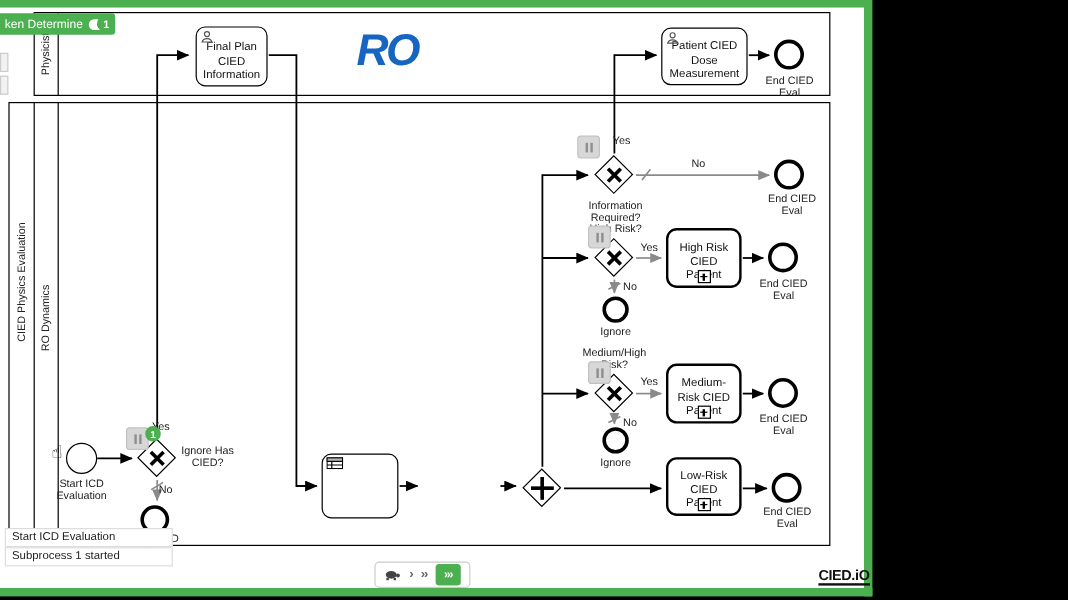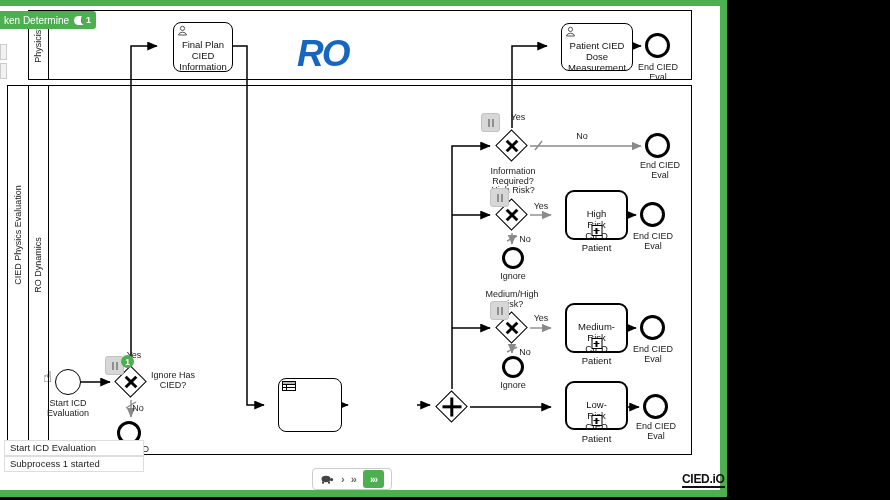--- a/index.html
+++ b/index.html
@@ -6,22 +6,22 @@
   #stage{position:relative;width:890px;height:500px;background:#000;overflow:hidden;
          font-family:"Liberation Sans","DejaVu Sans",sans-serif;color:#111;}
   .canvas{position:absolute;left:0;top:6px;width:720px;height:484px;background:#fff;}
   .gbar{position:absolute;background:#4caf50;z-index:8;}
   
   .pool{position:absolute;border:1.3px solid #000;box-sizing:border-box;background:transparent;z-index:0;}
   .divider{position:absolute;width:1.3px;background:#000;z-index:0;}
   .vlabel{position:absolute;font-size:9px;white-space:nowrap;transform:translate(-50%,-50%) rotate(-90deg);z-index:1;color:#222;}
   
   .task{position:absolute;background:#fff;border:1.4px solid #000;border-radius:8px;box-sizing:border-box;
-        display:flex;align-items:flex-start;justify-content:center;text-align:center;
-        font-size:9.5px;line-height:1.18;padding:16px;z-index:2;margin-left:10px;}
+        display:flex;align-items:flex-end;justify-content:center;text-align:center;
+        font-size:9.5px;line-height:1.18;padding:3px;z-index:2;}
   .subprocess{border-width:2.6px;border-radius:9px;}
   .plusbox{position:absolute;left:50%;bottom:2px;transform:translateX(-50%);width:11px;height:11px;
            border:1.2px solid #000;box-sizing:border-box;background:#fff;z-index:3;}
   .plusbox:before,.plusbox:after{content:"";position:absolute;background:#000;}
   .plusbox:before{left:1.5px;right:1.5px;top:50%;height:1.4px;margin-top:-0.7px;}
   .plusbox:after{top:1.5px;bottom:1.5px;left:50%;width:1.4px;margin-left:-0.7px;}
   .event{position:absolute;border-radius:50%;background:#fff;box-sizing:border-box;z-index:2;}
   .start{border:1.4px solid #000;}
   .end{border:3.2px solid #000;}
   .gw{position:absolute;width:36px;height:36px;z-index:2;}
@@ -52,21 +52,21 @@
   .logrow{position:absolute;left:4px;width:140px;height:16px;background:#fff;border:1px solid #ddd;
           box-sizing:border-box;font-size:9.5px;line-height:14px;padding-left:5px;color:#222;z-index:10;
           white-space:nowrap;overflow:hidden;}
   .speed{position:absolute;left:312px;top:468px;height:22px;background:#fff;border:1px solid #ccc;border-radius:4px;
          display:flex;align-items:center;gap:7px;padding:0 7px;z-index:10;box-sizing:border-box;}
   .chev{font-size:11px;font-weight:bold;color:#666;letter-spacing:-1px;line-height:1;}
   .speedon{width:21px;height:18px;background:#4caf50;border-radius:3px;color:#fff;display:flex;
            align-items:center;justify-content:center;font-size:10px;font-weight:bold;letter-spacing:-1px;}
   .watermark{position:absolute;left:682px;top:472px;font-size:12px;font-weight:800;color:#111;
              border-bottom:2px solid #111;letter-spacing:-0.3px;z-index:10;}
-  .brand{position:absolute;left:297px;top:32px;height:42px;display:flex;align-items:center;z-index:2;}
+  .brand{position:absolute;left:297px;top:20px;height:42px;display:flex;align-items:center;z-index:2;}
   .brand .ro{font-size:37px;font-weight:800;font-style:italic;color:#1665c1;letter-spacing:-2px;line-height:1;}
   .brand .dyn{margin-left:11px;font-size:12px;font-weight:700;letter-spacing:6px;color:#1665c1;}
   .palette{position:absolute;left:0;top:44px;width:8px;z-index:2;}
   .palette div{width:7px;height:16px;border:1px solid #ccc;background:#f2f2f2;margin-bottom:3px;box-sizing:border-box;}
   .cursor{position:absolute;left:43px;top:368px;font-size:15px;z-index:12;color:#000;}
   svg.flows{position:absolute;left:0;top:0;z-index:1;}
 </style>
 </head>
 <body>
 

